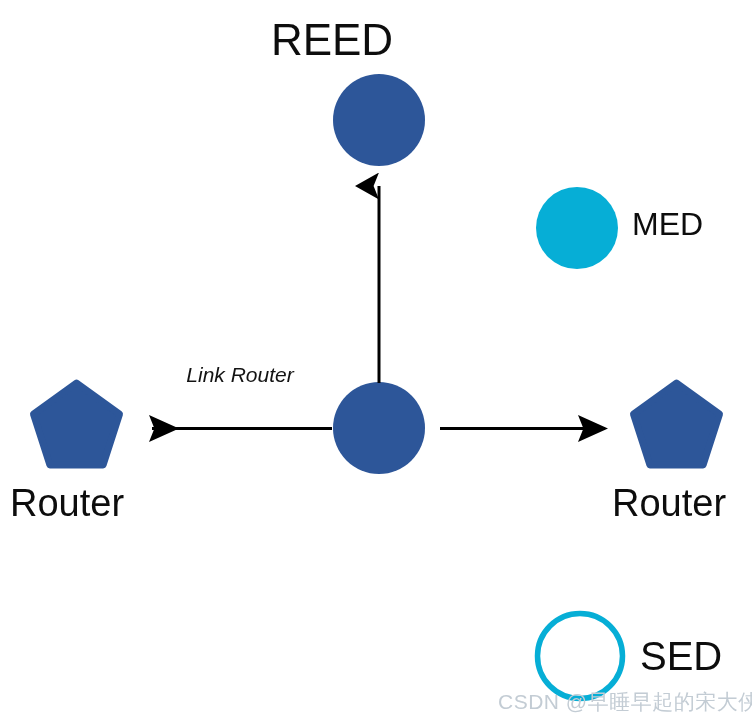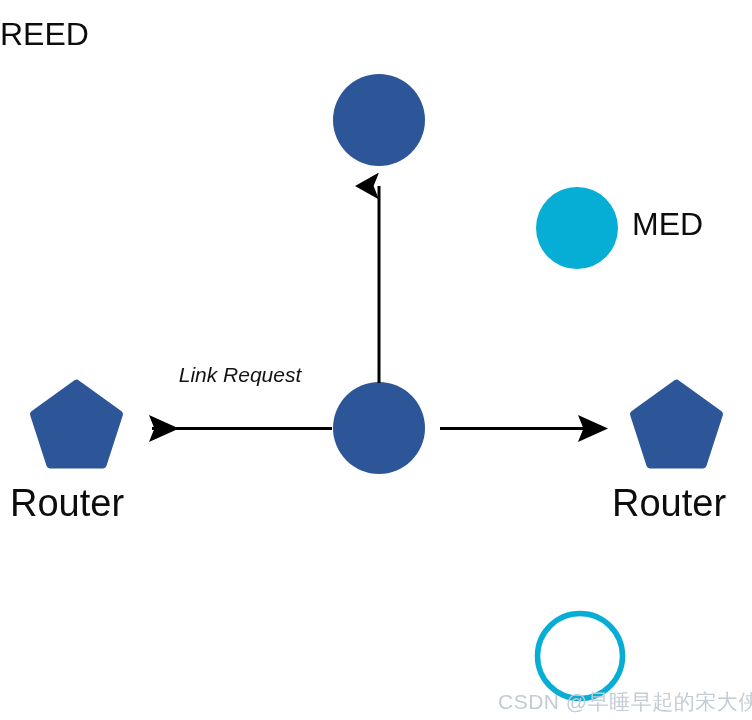--- a/index.html
+++ b/index.html
@@ -31,22 +31,22 @@
     color: #0d0d0d;
     font-family: "Liberation Sans", sans-serif;
     font-weight: 400;
     white-space: nowrap;
     line-height: 1;
   }
   .label-reed {
     left: 0;
     top: 18px;
     width: 664px;
-    text-align: left;
-    font-size: 32px;
+    text-align: center;
+    font-size: 44px;
   }
   .label-med {
     left: 632px;
     top: 208px;
     font-size: 32px;
   }
   .label-sed {
     left: 640px;
     top: 636px;
     font-size: 40px;
@@ -130,24 +130,25 @@
 
     <line x1="332" y1="428.5" x2="152" y2="428.5" stroke="#000000" stroke-width="3" marker-end="url(#arrowhead-left)"></line>
 
     <line x1="440" y1="428.5" x2="605" y2="428.5" stroke="#000000" stroke-width="3" marker-end="url(#arrowhead-right)"></line>
   </svg>
 
   <div class="node-label label-reed">REED</div>
 
   <div class="node-label label-med">MED</div>
 
+  <div class="node-label label-sed">SED</div>
 
   <div class="node-label label-router-left">Router</div>
 
   <div class="node-label label-router-right">Router</div>
 
   <div class="edge-label">
-    <span>Link Request</span>
+    <span>Link Router</span>
   </div>
 
   <div class="watermark">CSDN @早睡早起的宋大侠</div>
 
 </div>
 
 </body></html>

